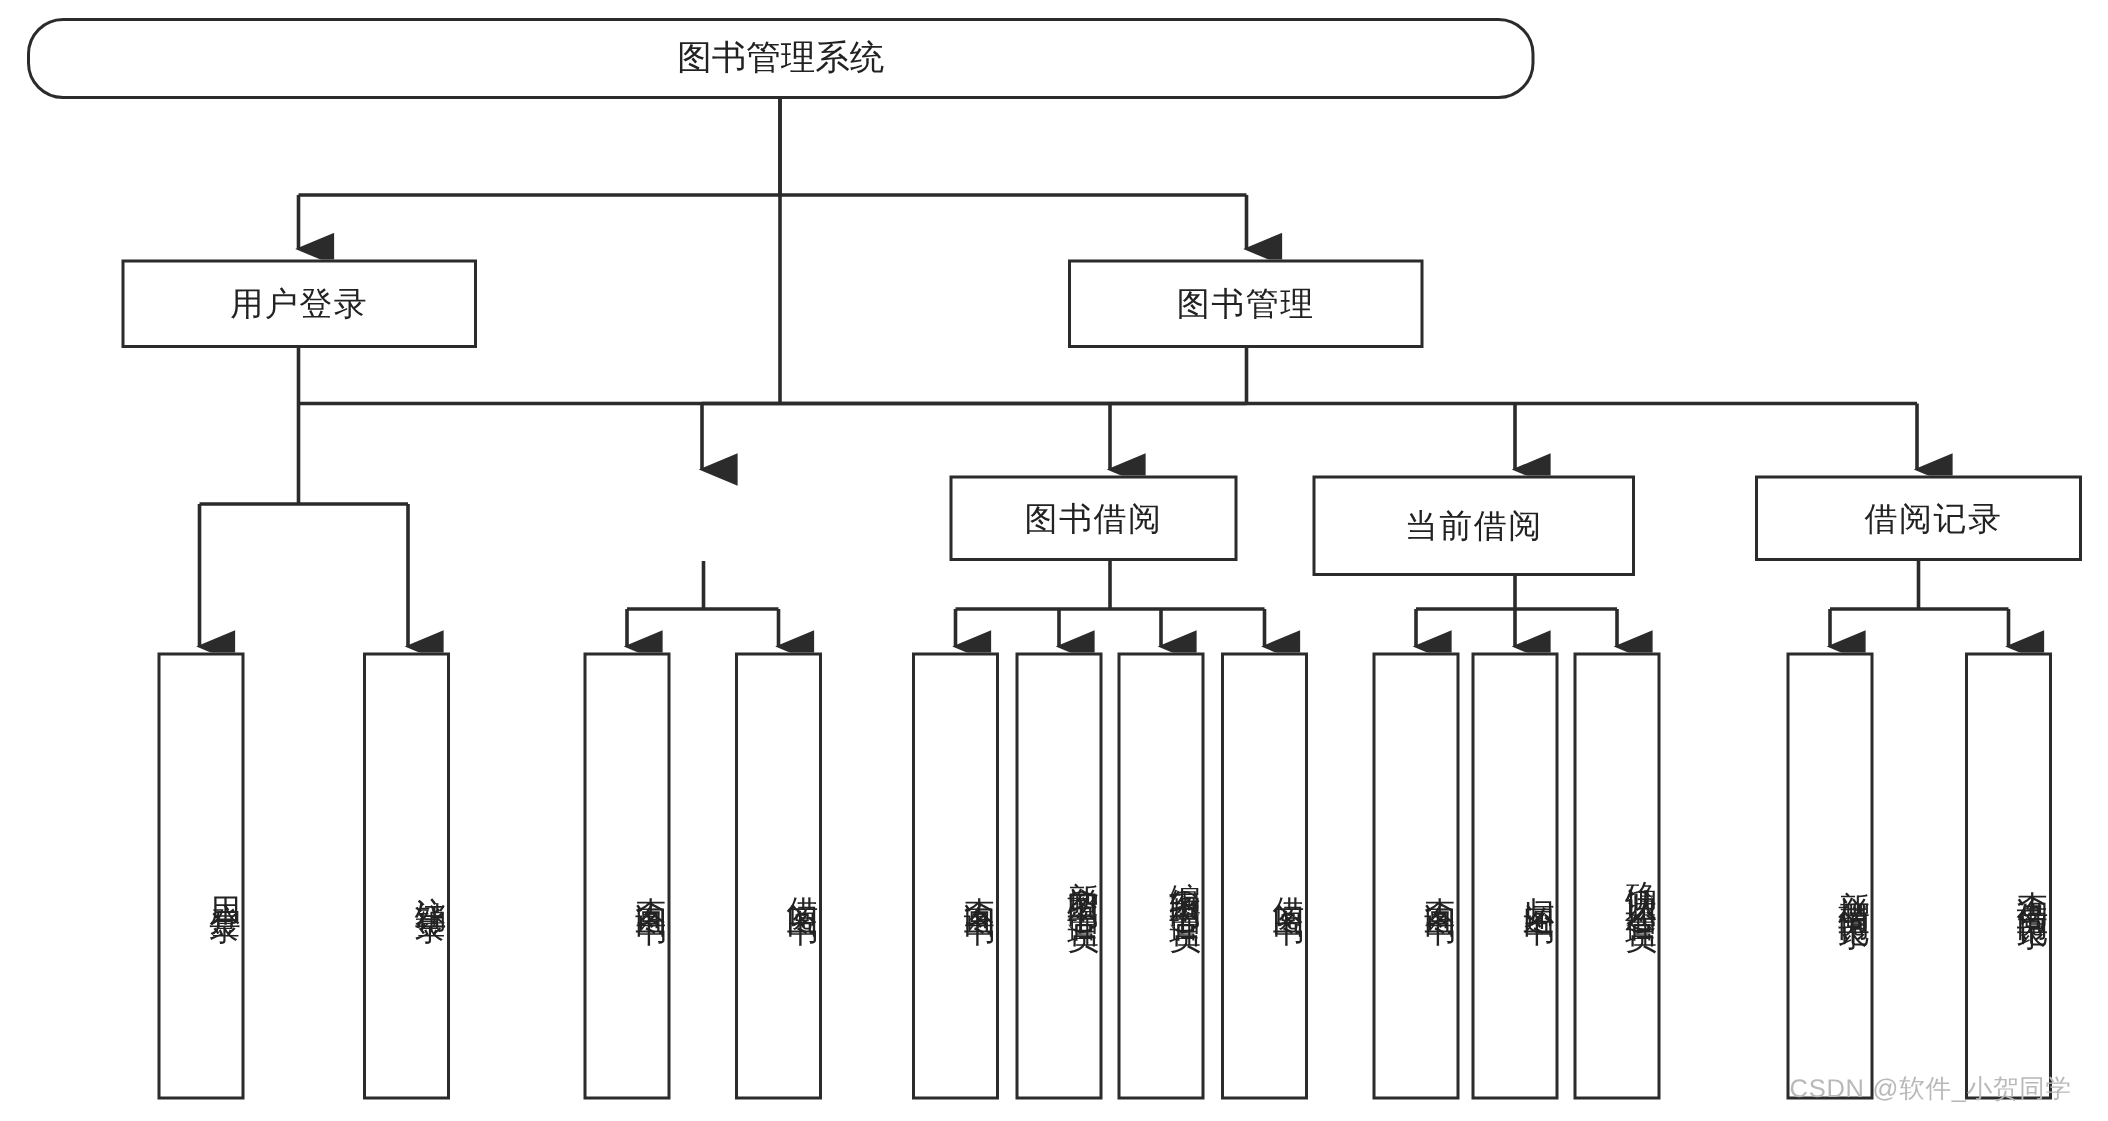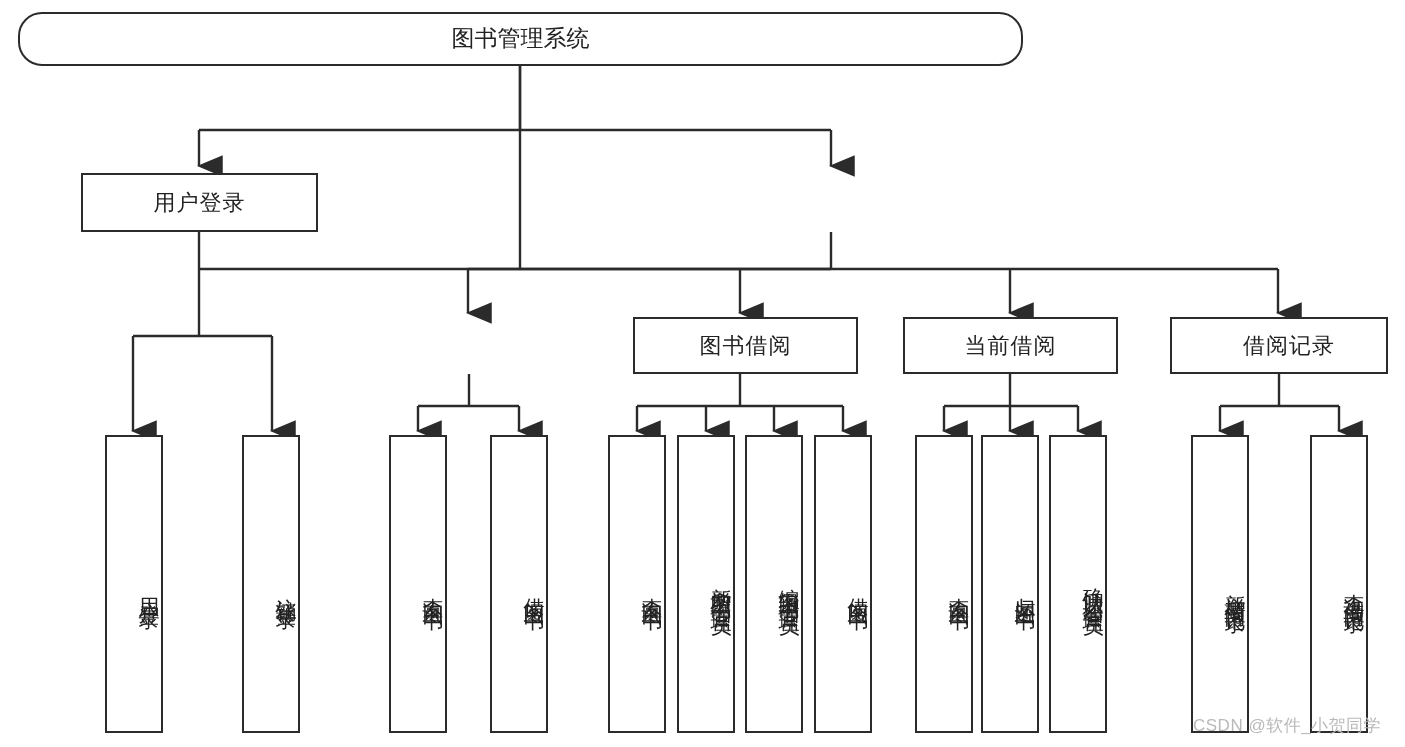--- a/index.html
+++ b/index.html
@@ -136,25 +136,28 @@
     </g>
   </svg>
 
   <div class="node root" style="left:18px;top:12px;width:1005px;height:54px;">
     <span>图书管理系统</span>
   </div>
 
   <div class="node h" style="left:81px;top:173px;width:237px;height:59px;">
     <span>用户登录</span>
   </div>
-
-  <div class="node h" style="left:633px;top:317px;width:225px;height:57px;">
+  <div class="node h" style="left:712px;top:173px;width:237px;height:59px;">
+    <span>图书管理</span>
+  </div>
+
+  <div class="node h" style="left:633px;top:317px;width:192px;height:57px;">
     <span>图书借阅</span>
   </div>
-  <div class="node h" style="left:903px;top:317px;width:215px;height:57px;">
+  <div class="node h" style="left:875px;top:317px;width:215px;height:67px;">
     <span>当前借阅</span>
   </div>
   <div class="node h" style="left:1170px;top:317px;width:218px;height:57px;padding-left:20px;">
     <span>借阅记录</span>
   </div>
 
   <div class="node v" style="left:105px;top:435px;width:58px;height:298px;">
     <span>用户登录</span>
   </div>
   <div class="node v" style="left:242px;top:435px;width:58px;height:298px;">

